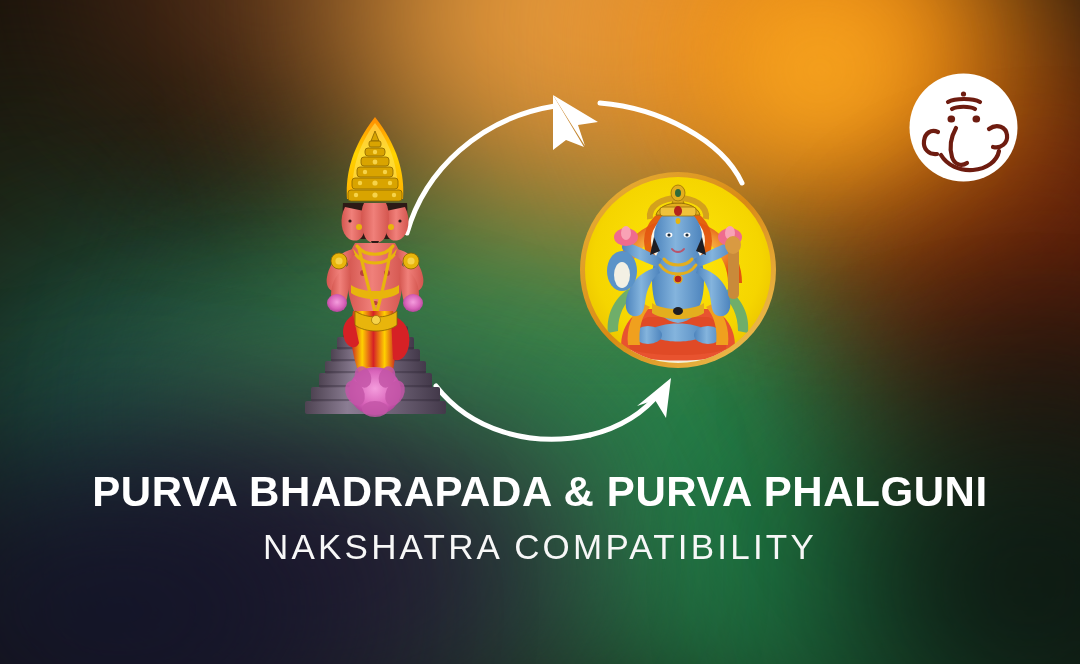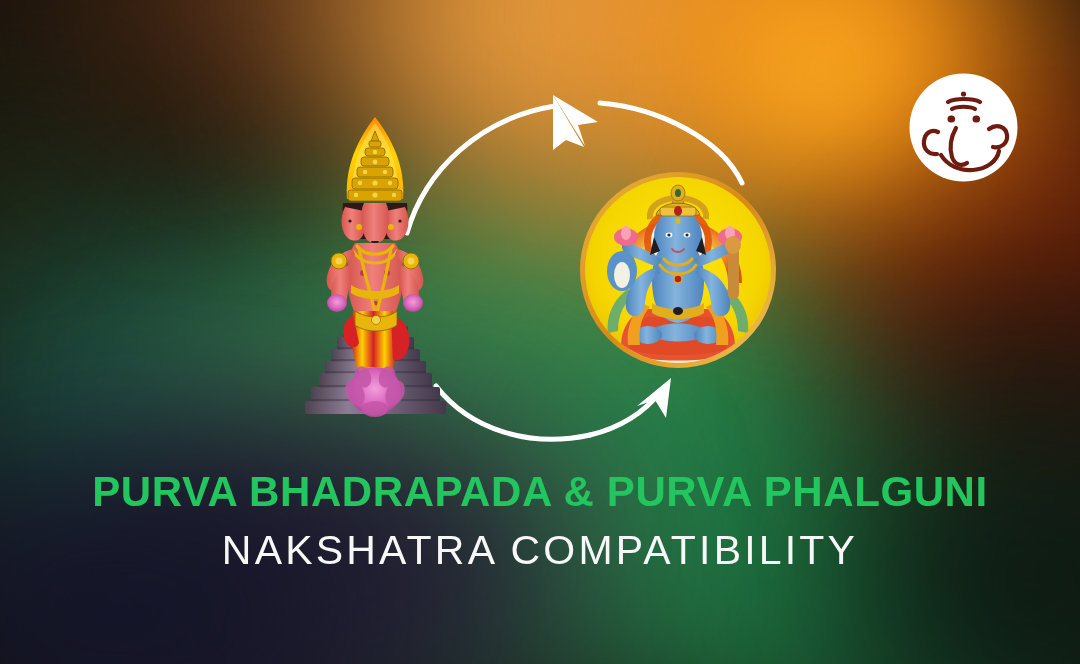--- a/index.html
+++ b/index.html
@@ -172,29 +172,29 @@
     position: absolute;
     left: 0;
     right: 0;
     top: 470px;
     text-align: center;
   }
   .title-main {
     font-family: "Liberation Sans", sans-serif;
     font-size: 42px;
     font-weight: bold;
-    color: #22c55e;
+    color: #ffffff;
     letter-spacing: 0.6px;
     line-height: 1.05;
     margin: 0;
     white-space: nowrap;
   }
   .title-sub {
     font-family: "Liberation Sans", sans-serif;
-    font-size: 41px;
+    font-size: 35px;
     font-weight: 400;
     color: #f7f7f7;
     letter-spacing: 3.2px;
     line-height: 1.2;
     margin: 12px 0 0 0;
     white-space: nowrap;
   }
 </style>
 </head>
 <body>

